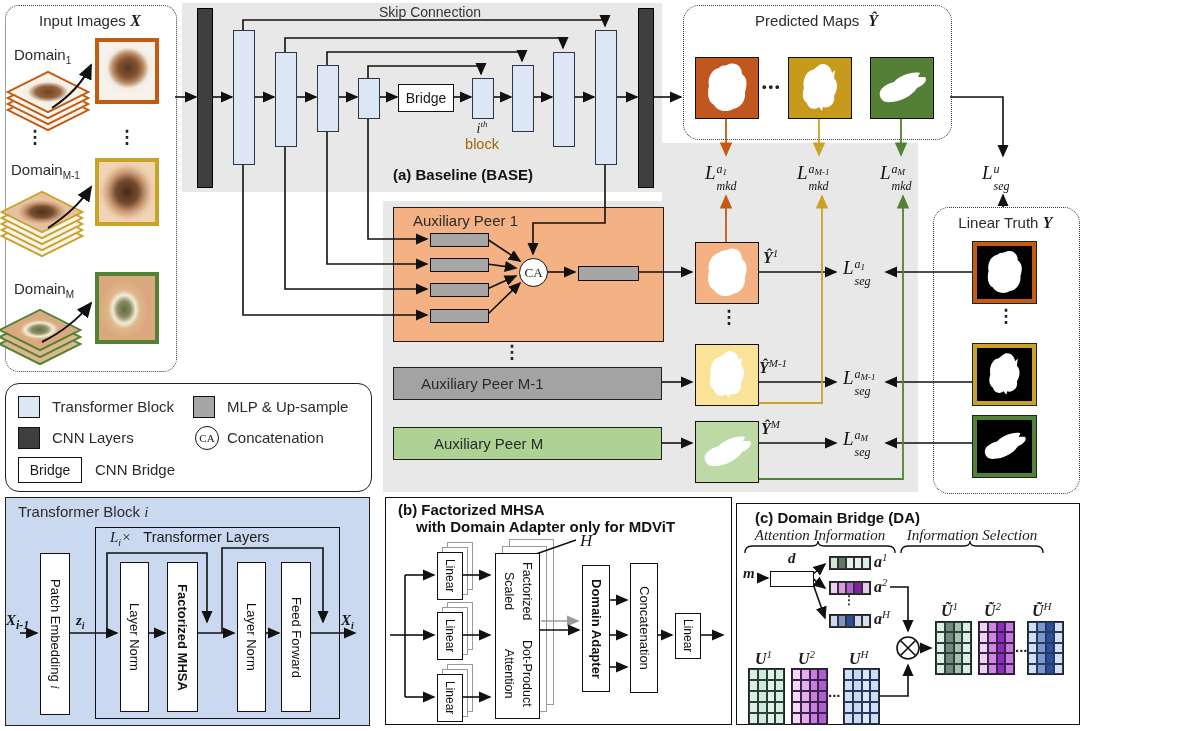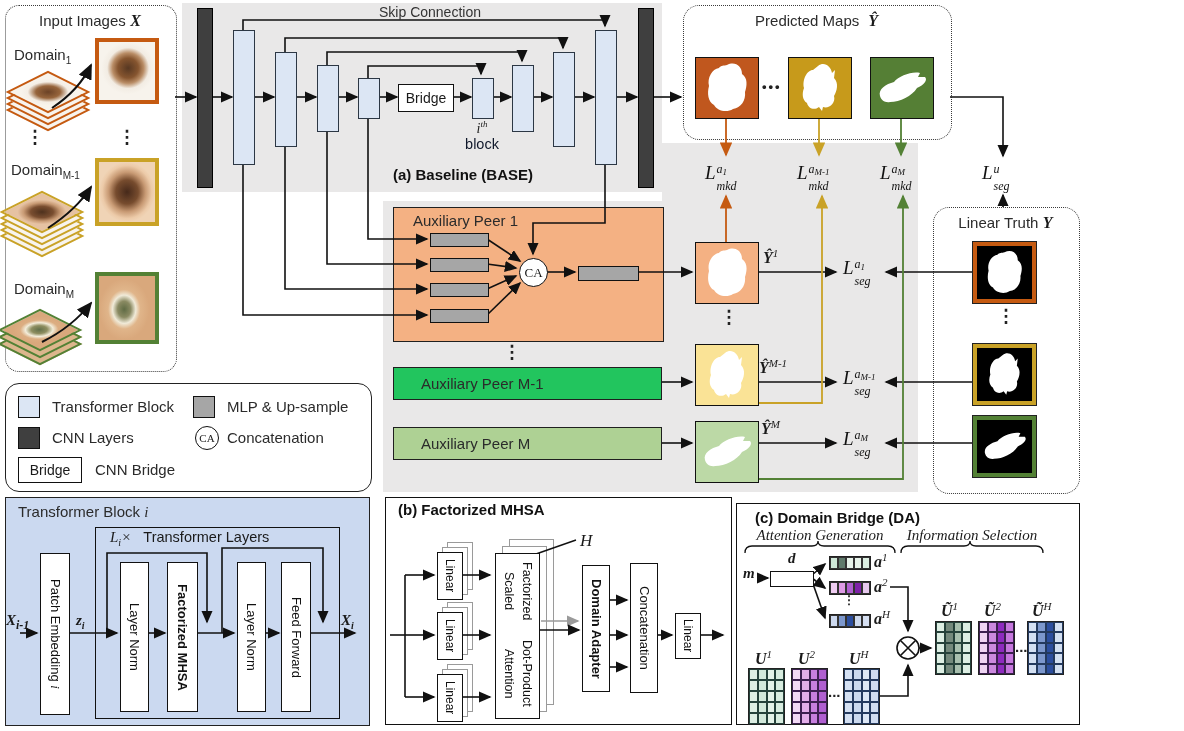--- a/index.html
+++ b/index.html
@@ -245,21 +245,21 @@
   <div class="abs blk z10" style="left:317px;top:65px;width:20px;height:65px;"></div>
   <div class="abs blk z10" style="left:358px;top:78px;width:20px;height:39px;"></div>
   <div class="abs whitebox z10" style="left:398px;top:84px;width:54px;height:26px;display:flex;align-items:center;justify-content:center;font-size:14px;">Bridge</div>
   <div class="abs blk z10" style="left:472px;top:78px;width:20px;height:39px;"></div>
   <div class="abs blk z10" style="left:512px;top:65px;width:20px;height:65px;"></div>
   <div class="abs blk z10" style="left:553px;top:52px;width:20px;height:93px;"></div>
   <div class="abs blk z10" style="left:595px;top:30px;width:20px;height:133px;"></div>
   <div class="abs z10 mathn" style="left:458px;top:119px;width:48px;text-align:center;font-size:14px;color:#222;">
     <span>i</span><sup style="font-size:9px;">th</sup>
   </div>
-  <div class="abs z10" style="left:458px;top:136px;width:48px;text-align:center;font-size:14.5px;color:#0f172a;">block</div>
+  <div class="abs z10" style="left:458px;top:136px;width:48px;text-align:center;font-size:14.5px;color:#a16207;">block</div>
   <div class="abs cap z10" style="left:393px;top:166px;">(a) Baseline (BASE)</div>
 
   <div class="abs dotted-panel z1" style="left:683px;top:5px;width:267px;height:133px;"></div>
   <div class="abs z10" style="left:683px;top:12px;width:267px;text-align:center;">
     <span class="lbl">Predicted Maps</span>&nbsp;
     <span class="math" style="font-size:16px;">Ŷ</span>
   </div>
   <div class="abs map z10" style="left:695px;top:57px;width:62px;height:60px;background:#C0571E;">
     <svg viewBox="0 0 60 60" width="62" height="60">
         <path fill="#fff" d="M30,7 C38,3 45,8 45,16 C51,20 50,28 48,34 C49,42 44,50 36,51 C30,55 20,53 17,47 C11,44 10,35 12,28 C10,20 15,11 22,10 C24,7 27,8 30,7 Z"></path>
@@ -319,34 +319,34 @@
     <svg viewBox="0 0 60 60" width="62" height="60">
         <path fill="#fff" d="M30,7 C38,3 45,8 45,16 C51,20 50,28 48,34 C49,42 44,50 36,51 C30,55 20,53 17,47 C11,44 10,35 12,28 C10,20 15,11 22,10 C24,7 27,8 30,7 Z"></path>
       </svg>
   </div>
   <div class="abs yhat-lbl" style="left:763px;top:247px;">
     <span class="math">Ŷ</span><sup class="mathn">1</sup>
   </div>
   <div class="abs vdots z10" style="left:720px;top:308px;">⋮</div>
   <div class="abs vdots z10" style="left:503px;top:343px;">⋮</div>
 
-  <div class="abs z10" style="left:393px;top:367px;width:267px;height:31px;background:#22c55e;border:1.5px solid #1f1f1f;display:flex;align-items:center;">
+  <div class="abs z10" style="left:393px;top:367px;width:267px;height:31px;background:#a3a3a3;border:1.5px solid #1f1f1f;display:flex;align-items:center;">
     <span class="lbl" style="margin-left:27px;">Auxiliary Peer M-1</span>
   </div>
   <div class="abs map z10" style="left:695px;top:344px;width:62px;height:60px;background:#FAE396;">
     <svg viewBox="0 0 60 60" width="62" height="60">
         <path fill="#fff" d="M28,8 C34,3 41,8 42,15 L45,12 L44,20 C49,25 47,33 44,38 C46,45 39,51 33,49 L32,53 L29,49 C24,53 18,50 17,45 C12,42 12,35 14,30 C12,22 17,12 23,12 Z"></path>
       </svg>
   </div>
   <div class="abs yhat-lbl" style="left:759px;top:357px;">
     <span class="math">Ŷ</span><sup class="mathn">M-1</sup>
   </div>
 
   <div class="abs z10" style="left:393px;top:427px;width:267px;height:31px;background:#AED194;border:1.5px solid #1f1f1f;display:flex;align-items:center;">
-    <span class="lbl" style="margin-left:27px;">Auxiliary Peer M</span>
+    <span class="lbl" style="margin-left:40px;">Auxiliary Peer M</span>
   </div>
   <div class="abs map z10" style="left:695px;top:421px;width:62px;height:60px;background:#BCD9A6;">
     <svg viewBox="0 0 60 60" width="62" height="60">
         <path fill="#fff" d="M8,38 C6,31 14,26 22,24 C27,18 40,13 48,15 L46,19 L53,19 C56,22 52,27 45,30 C40,38 28,44 18,44 C13,45 9,42 8,38 Z"></path>
       </svg>
   </div>
   <div class="abs yhat-lbl" style="left:761px;top:418px;">
     <span class="math">Ŷ</span><sup class="mathn">M</sup>
   </div>
 
@@ -427,20 +427,21 @@
   </div>
   <div class="abs math z10" style="left:76px;top:612px;font-size:15px;">
     <span>z</span><sub style="font-size:10px;">i</sub>
   </div>
   <div class="abs math z10" style="left:341px;top:612px;font-size:15px;">
     <span>X</span><sub style="font-size:10px;">i</sub>
   </div>
 
   <div class="abs z1" style="left:385px;top:497px;width:345px;height:226px;background:#fff;border:1.6px solid #111;"></div>
   <div class="abs cap z10" style="left:398px;top:501px;">(b) Factorized MHSA</div>
+  <div class="abs cap z10" style="left:416px;top:518px;">with Domain Adapter only for MDViT</div>
 
   <div class="abs z1" style="left:437px;top:552px;">
     <div class="page" style="left:10px;top:-10px;width:24px;height:46px;"></div>
     <div class="page" style="left:5px;top:-5px;width:24px;height:46px;"></div>
   </div>
   <div class="abs vbox z10" style="left:437px;top:552px;width:24px;height:46px;font-size:12px;">Linear</div>
   <div class="abs z1" style="left:437px;top:612px;">
     <div class="page" style="left:10px;top:-10px;width:24px;height:46px;"></div>
     <div class="page" style="left:5px;top:-5px;width:24px;height:46px;"></div>
   </div>
@@ -460,21 +461,21 @@
       <div>Dot-Product Attention</div>
   </div>
   <div class="abs mathn z10" style="left:580px;top:531px;font-size:17px;">H</div>
 
   <div class="abs vbox z10" style="left:582px;top:565px;width:26px;height:125px;font-weight:bold;">Domain Adapter</div>
   <div class="abs vbox z10" style="left:630px;top:563px;width:26px;height:128px;">Concatenation</div>
   <div class="abs vbox z10" style="left:675px;top:613px;width:24px;height:44px;font-size:12px;">Linear</div>
 
   <div class="abs z1" style="left:736px;top:503px;width:342px;height:220px;background:#fff;border:1.6px solid #111;"></div>
   <div class="abs cap z10" style="left:755px;top:509px;">(c) Domain Bridge (DA)</div>
-  <div class="abs mathn z10" style="left:745px;top:527px;width:150px;text-align:center;font-size:15px;">Attention Generation</div>
+  <div class="abs mathn z10" style="left:745px;top:527px;width:150px;text-align:center;font-size:15px;">Attention Information</div>
   <div class="abs mathn z10" style="left:901px;top:527px;width:142px;text-align:center;font-size:15px;">Information Selection</div>
 
   <div class="abs math z10" style="left:743px;top:565px;font-size:15px;">m</div>
   <div class="abs z10" style="left:770px;top:571px;width:42px;height:14px;background:#fff;border:1.4px solid #111;"></div>
   <div class="abs math z10" style="left:788px;top:550px;font-size:15px;">d</div>
 
   <div class="abs vec" style="left:829px;top:556px;width:40px;height:12px;">
       <span style="background: rgb(207, 232, 216);"></span>
       <span style="background: rgb(95, 122, 107);"></span>
       <span style="background: rgb(231, 243, 234);"></span>

